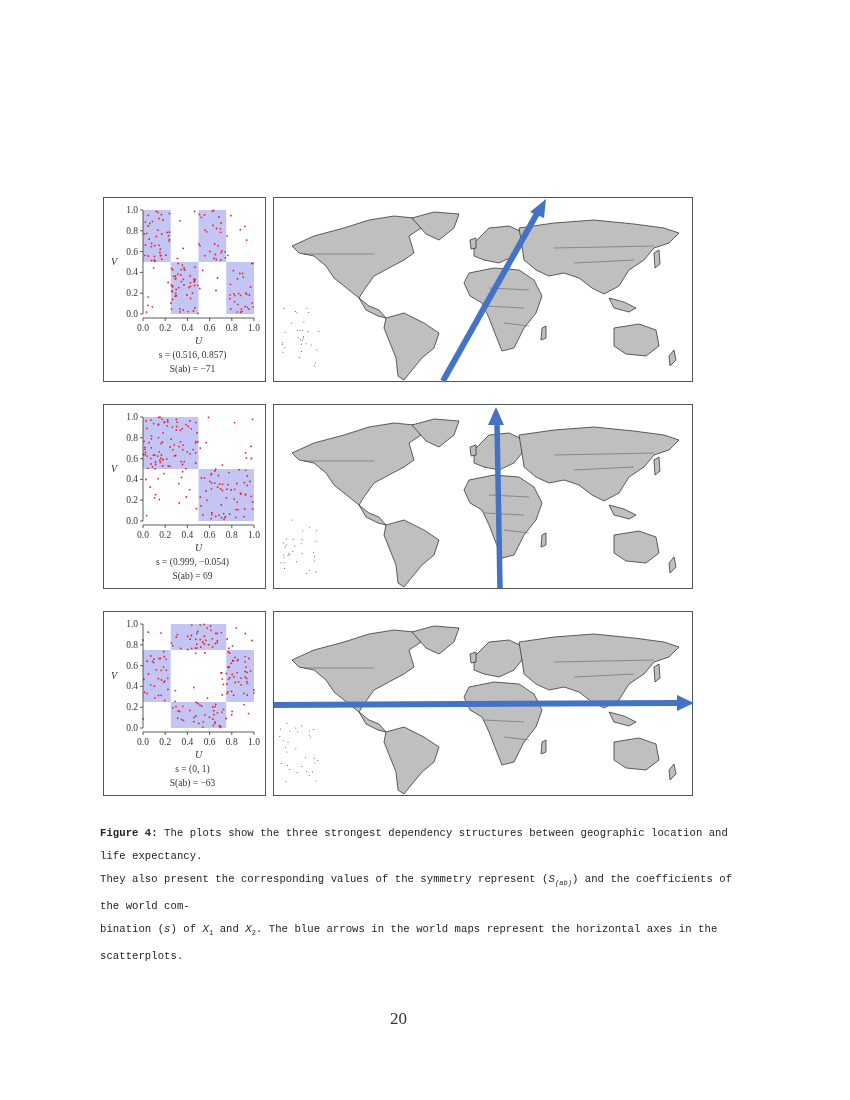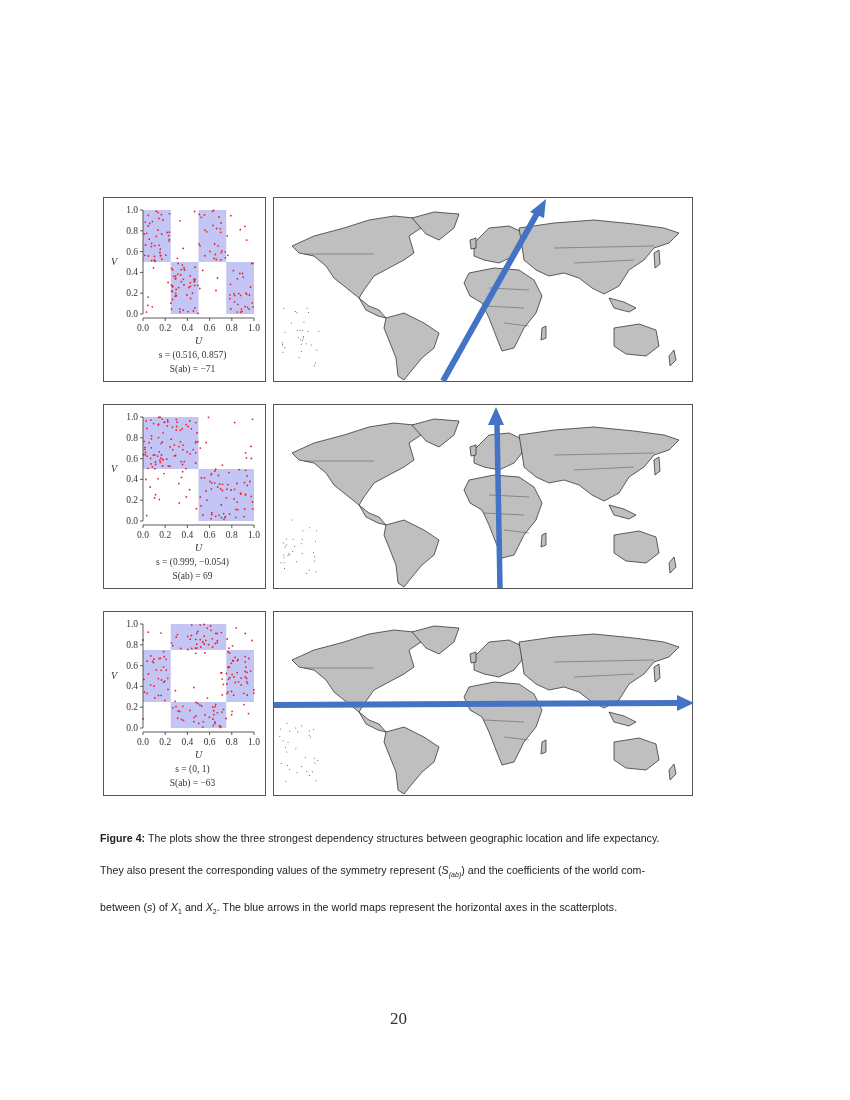--- a/index.html
+++ b/index.html
@@ -3,22 +3,22 @@
 <meta charset="utf-8">
 <style>
   html, body { margin: 0; padding: 0; background: #ffffff; }
   body { width: 850px; height: 1100px; position: relative; overflow: hidden;
          font-family: "DejaVu Serif", "Liberation Serif", serif; color: #222; }
   .panel { position: absolute; border: 1px solid #555; background: #fff; box-sizing: border-box; }
   .scatter-panel { left: 103px; width: 163px; height: 185px; }
   .map-panel { left: 273px; width: 420px; height: 185px; }
   .scatter-panel svg, .map-panel svg { position: absolute; left: 0; top: 0; }
   .caption { position: absolute; left: 100px; top: 822px; width: 640px;
-             font-family: Liberation Sans, sans-serif; font-size: 10.6px;
-             line-height: 32px; color: #222; letter-spacing: 0.05px; }
+             font-family: Liberation Mono, monospace; font-size: 10.6px;
+             line-height: 23px; color: #222; letter-spacing: 0.05px; }
   .caption b { font-weight: bold; }
   .caption i { font-style: italic; }
   .page-number { position: absolute; left: 390px; top: 1009px; font-size: 17px;
                  font-family: "Liberation Serif", "DejaVu Serif", serif; color: #333; }
   .tick { font-family: "Liberation Serif", serif; font-size: 9.5px; fill: #333; }
   .label { font-family: "Liberation Serif", serif; font-size: 10px; font-style: italic; fill: #333; }
   .stat { font-family: "Liberation Serif", serif; font-size: 9.5px; fill: #333; }
 </style>
 </head>
 <body>
@@ -833,16 +833,16 @@
       <g>
         <line x1="0" y1="93" x2="405" y2="91" stroke="#4472c4" stroke-width="6"></line>
         <polygon points="420,91 403,83 403,99" fill="#4472c4"></polygon>
       </g>
     </svg>
 </div>
 
 <div class="caption">
   <b>Figure 4:</b><span> The plots show the three strongest dependency structures between geographic location and life expectancy.</span><br>
   <span>They also present the corresponding values of the symmetry represent (</span><i>S</i><sub style="font-size:7px;font-style:italic;">(ab)</sub><span>) and the coefficients of the world com-</span><br>
-  <span>between (</span><i>s</i><span>) of </span><i>X</i><sub style="font-size:7px;">1</sub><span> and </span><i>X</i><sub style="font-size:7px;">2</sub><span>. The blue arrows in the world maps represent the horizontal axes in the scatterplots.</span>
+  <span>bination (</span><i>s</i><span>) of </span><i>X</i><sub style="font-size:7px;">1</sub><span> and </span><i>X</i><sub style="font-size:7px;">2</sub><span>. The blue arrows in the world maps represent the horizontal axes in the scatterplots.</span>
 </div>
 
 <div class="page-number">20</div>
 
 </body></html>

